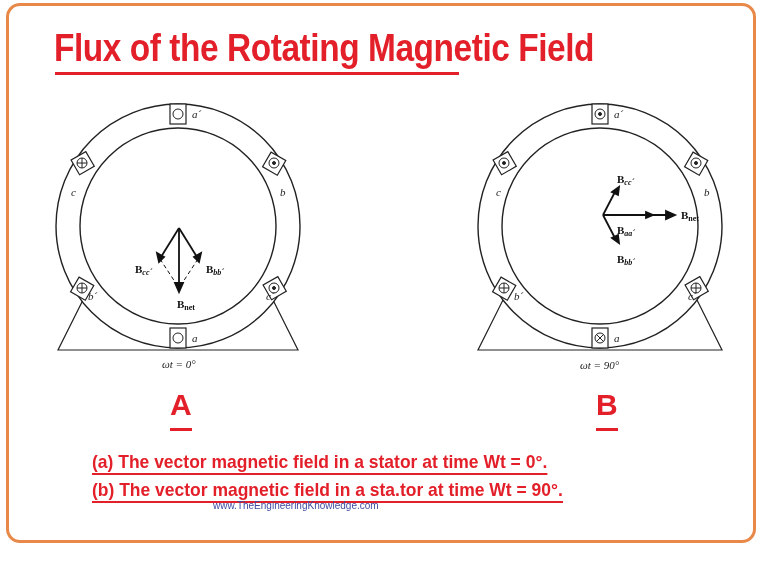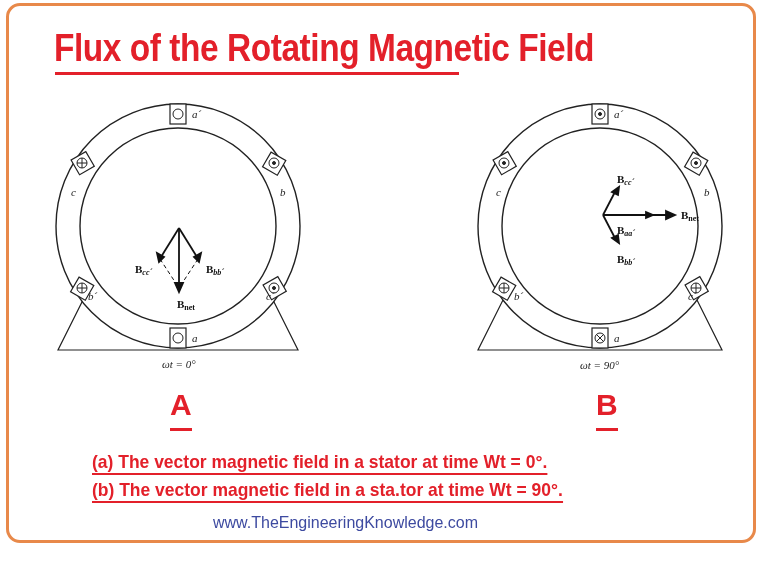--- a/index.html
+++ b/index.html
@@ -4,21 +4,21 @@
 <style>
   html, body { margin:0; padding:0; background:#ffffff; }
   body { width:768px; height:570px; position:relative; overflow:hidden; font-family:"Liberation Sans", sans-serif; }
   .frame { position:absolute; left:6px; top:3px; width:750px; height:540px; border:3px solid #e8894a; border-radius:14px; box-sizing:border-box; }
   .title { position:absolute; left:54px; top:27px; font-family:"Liberation Sans", sans-serif; font-weight:bold; font-size:38px; color:#e3202a; letter-spacing:-0.5px; transform:scaleX(0.88); transform-origin:left top; white-space:nowrap; }
   .title-underline { position:absolute; left:55px; top:72px; width:404px; height:3px; background:#e3202a; }
   .diagram { position:absolute; }
   .label-big { position:absolute; font-weight:bold; font-size:30px; color:#e3202a; }
   .label-big .ul { position:absolute; left:0; right:0; top:40px; height:3px; background:#e3202a; }
   .caption { position:absolute; left:92px; font-weight:bold; font-size:19px; color:#e3202a; white-space:nowrap; transform:scaleX(0.92); transform-origin:left top; border-bottom:2px solid #e3202a; line-height:22px; }
-  .website { position:absolute; left:213px; top:514px; font-size:16px; color:#3d4aa0; }
+  .website { position:absolute; left:213px; top:500px; font-size:10px; color:#3d4aa0; }
   svg text { font-family:"Liberation Serif", serif; }
 </style>
 </head>
 <body>
 
 <div class="frame"></div>
 
 <div class="title">Flux of the Rotating Magnetic Field</div>
 <div class="title-underline"></div>
 

